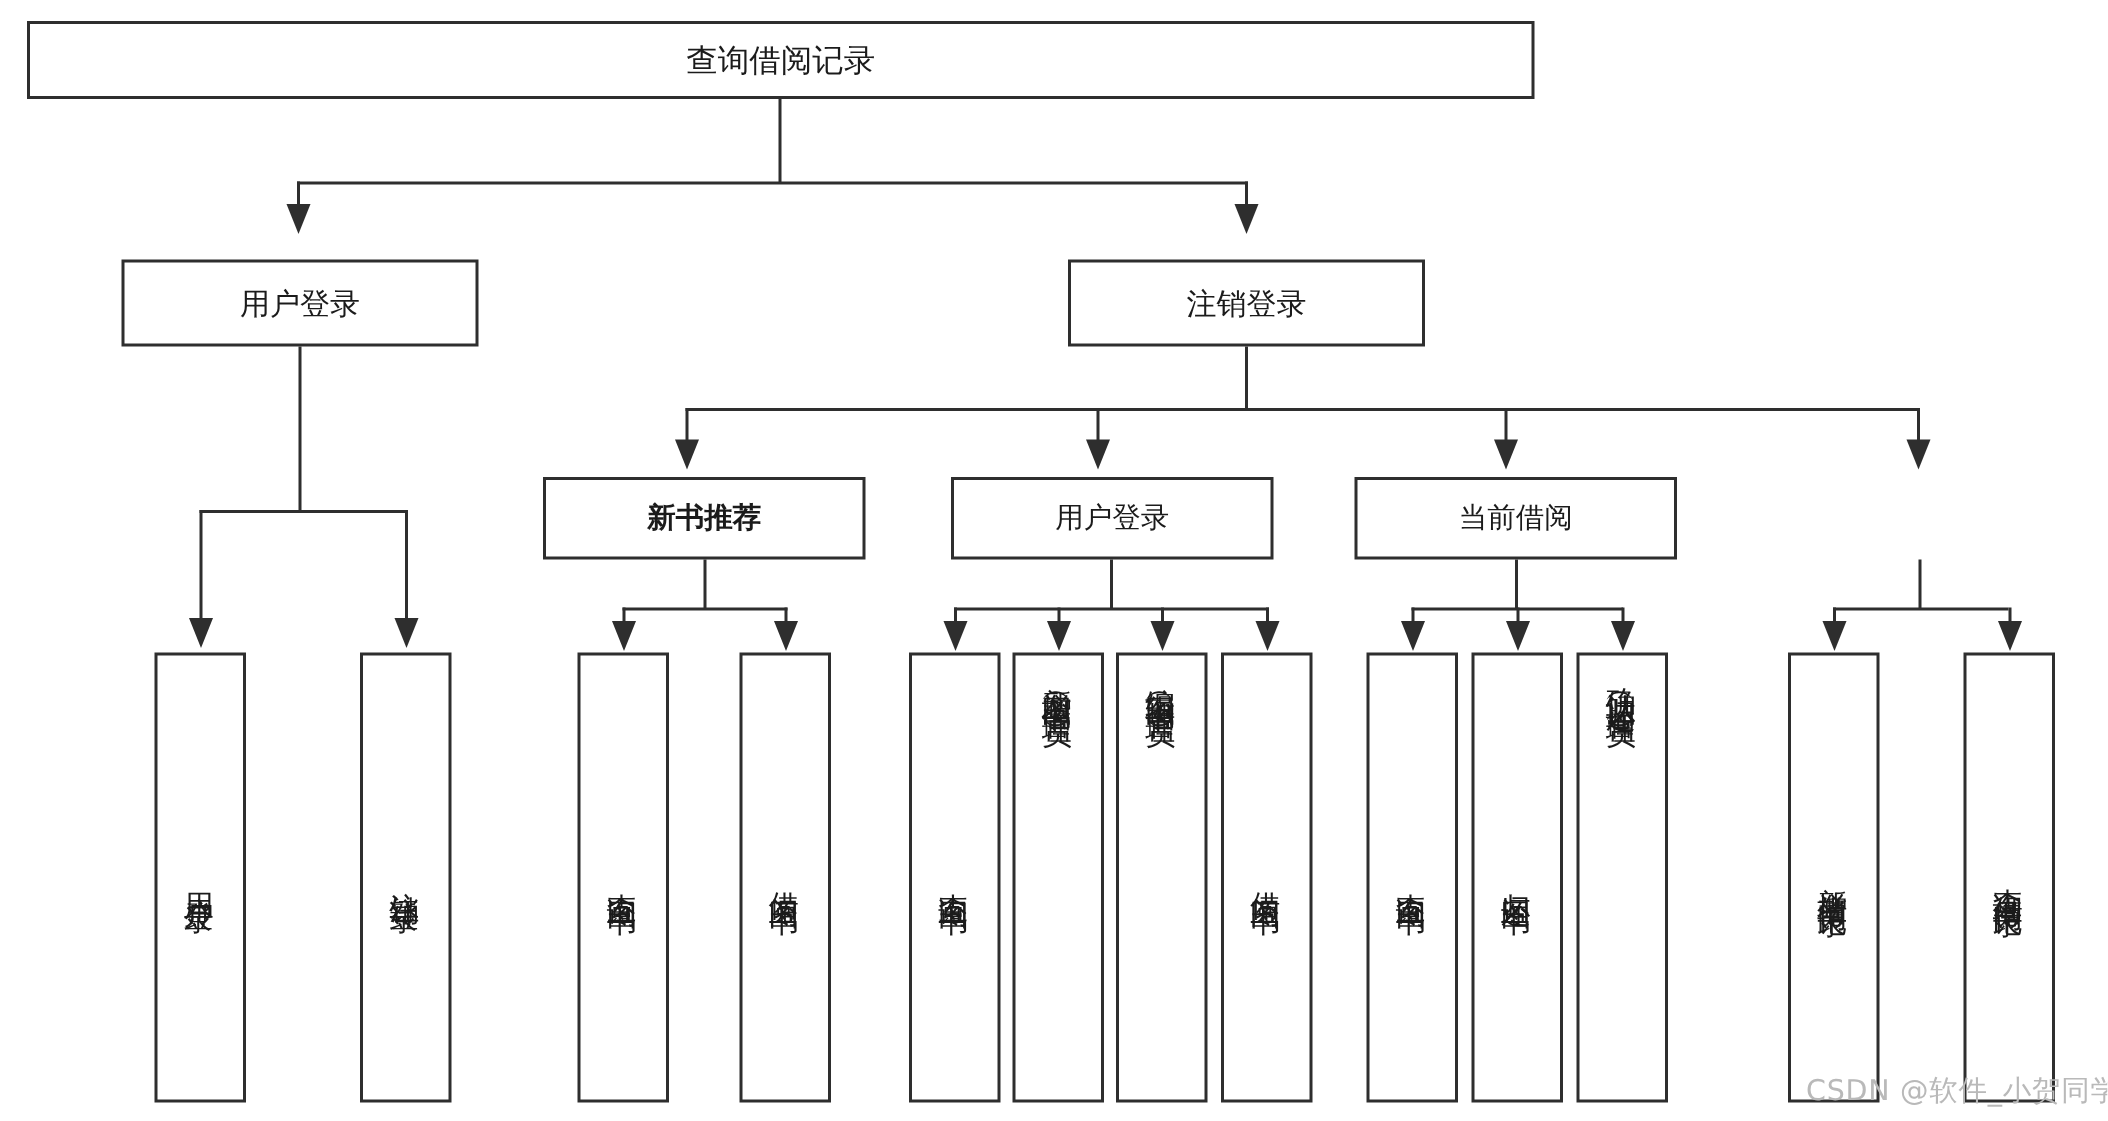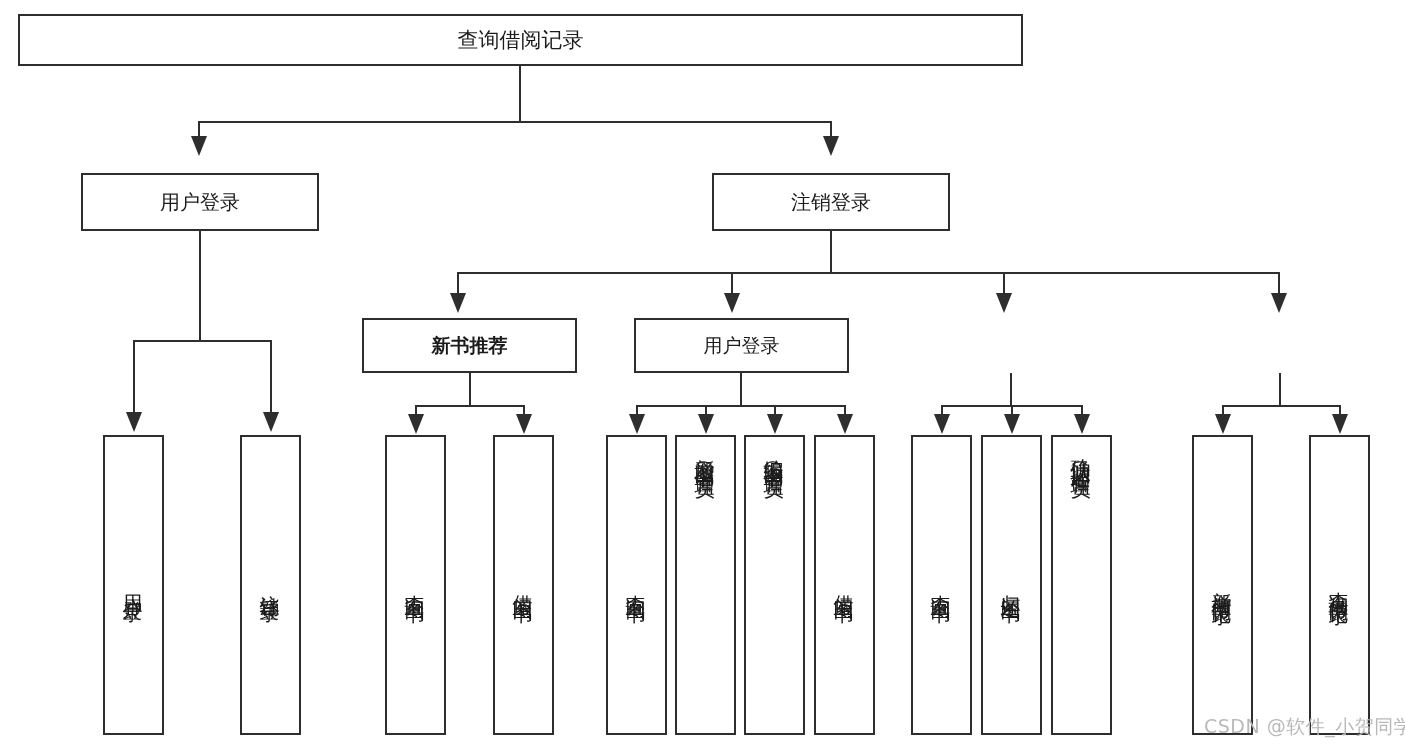--- a/index.html
+++ b/index.html
@@ -127,20 +127,23 @@
   <div class="arrow" style="left:996px; top:293px;"></div>
   <div class="vline" style="left:1278px; top:272px; height:24px;"></div>
   <div class="arrow" style="left:1271px; top:293px;"></div>
 
   <div class="node level2" style="left:362px; top:318px; width:215px; height:55px;font-weight:bold;">
     <span>新书推荐</span>
   </div>
   <div class="node level2" style="left:634px; top:318px; width:215px; height:55px;">
     <span>用户登录</span>
   </div>
+  <div class="node level2" style="left:903px; top:318px; width:215px; height:55px;">
+    <span>当前借阅</span>
+  </div>
 
   <div class="vline" style="left:469px; top:373px; height:33px;"></div>
   <div class="hline" style="left:415px; top:405px; width:110px;"></div>
   <div class="vline" style="left:415px; top:405px; height:12px;"></div>
   <div class="arrow" style="left:408px; top:414px;"></div>
   <div class="vline" style="left:523px; top:405px; height:12px;"></div>
   <div class="arrow" style="left:516px; top:414px;"></div>
 
   <div class="vline" style="left:740px; top:373px; height:33px;"></div>
   <div class="hline" style="left:636px; top:405px; width:210px;"></div>

